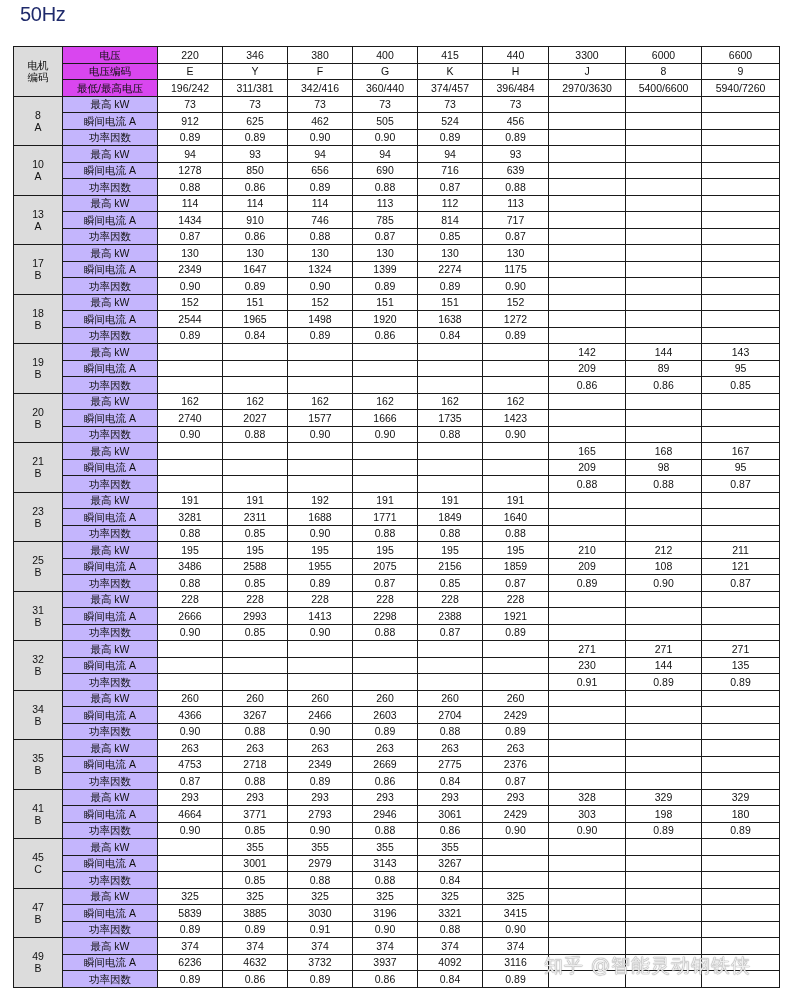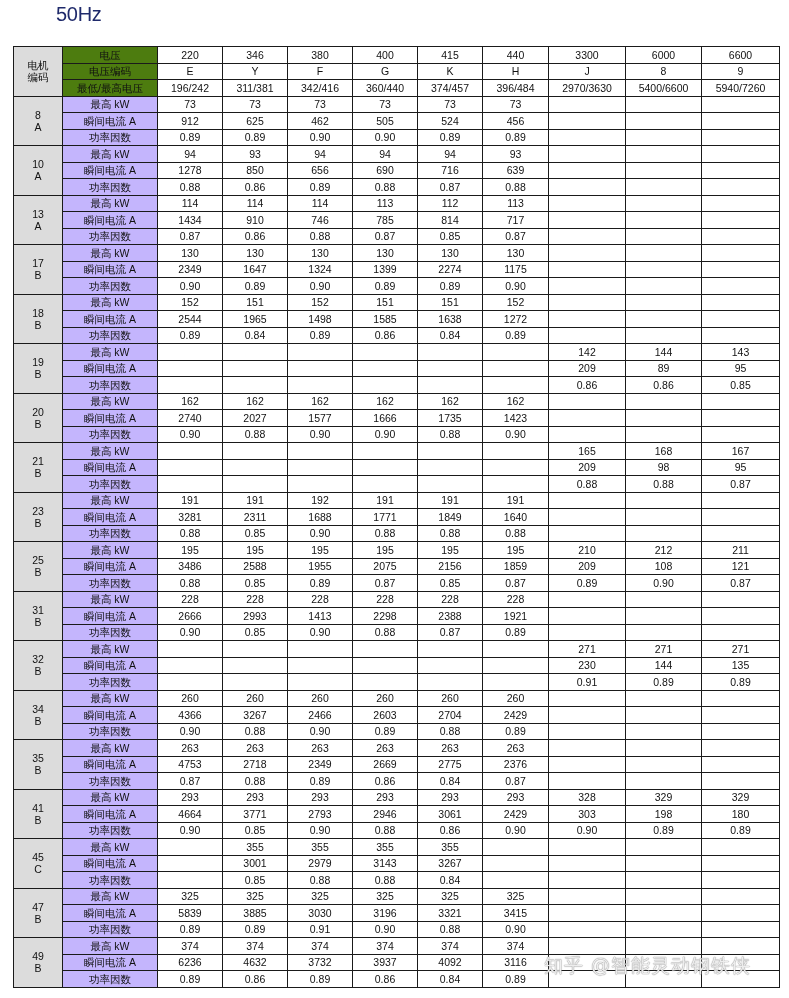--- a/index.html
+++ b/index.html
@@ -1,25 +1,25 @@
 <!DOCTYPE html>
 <html><head>
 <meta charset="utf-8">
 <style>
   html, body { margin: 0; padding: 0; background: #ffffff; }
   body { width: 789px; height: 998px; position: relative; overflow: hidden;
          font-family: "Liberation Sans", "DejaVu Sans", sans-serif; color: #111; }
   .title { position: absolute; left: 20px; top: 3px; font-size: 20px; color: #1f2a6b;
-           font-family: "Liberation Sans", sans-serif; letter-spacing: -0.3px; margin-left: 36px; }
+           font-family: "Liberation Sans", sans-serif; letter-spacing: -0.3px; }
   table.spec { position: absolute; left: 13px; top: 46px; border-collapse: collapse;
                table-layout: fixed; width: 766px; }
   table.spec td { border: 1px solid #1a1a1a; height: 15.5px; padding: 0; text-align: center;
                   vertical-align: middle; font-size: 10.5px; line-height: 12px; white-space: nowrap;
                   overflow: hidden; }
-  td.gray { background: #4d7c0f; }
+  td.gray { background: #d946ef; }
   td.motor { background: #dcdcdc; font-size: 11px; line-height: 13px; }
   td.rowlabel { background: #c4b5fd; font-size: 10.5px; }
   .watermark { position: absolute; left: 544px; top: 953px; font-size: 19px; color: rgba(255,255,255,0.85);
                font-family: "DejaVu Sans", sans-serif; letter-spacing: 1px;
                text-shadow: 0 0 1px #888, 0 0 1px #888; pointer-events: none; }
 </style>
 </head>
 <body>
 
 <div class="title">50Hz</div>
@@ -250,21 +250,21 @@
         <td>152</td>
         <td></td>
         <td></td>
         <td></td>
       </tr>
       <tr>
         <td class="rowlabel">瞬间电流 A</td>
         <td>2544</td>
         <td>1965</td>
         <td>1498</td>
-        <td>1585</td>
+        <td>1920</td>
         <td>1638</td>
         <td>1272</td>
         <td></td>
         <td></td>
         <td></td>
       </tr>
       <tr>
         <td class="rowlabel">功率因数</td>
         <td>0.89</td>
         <td>0.84</td>

